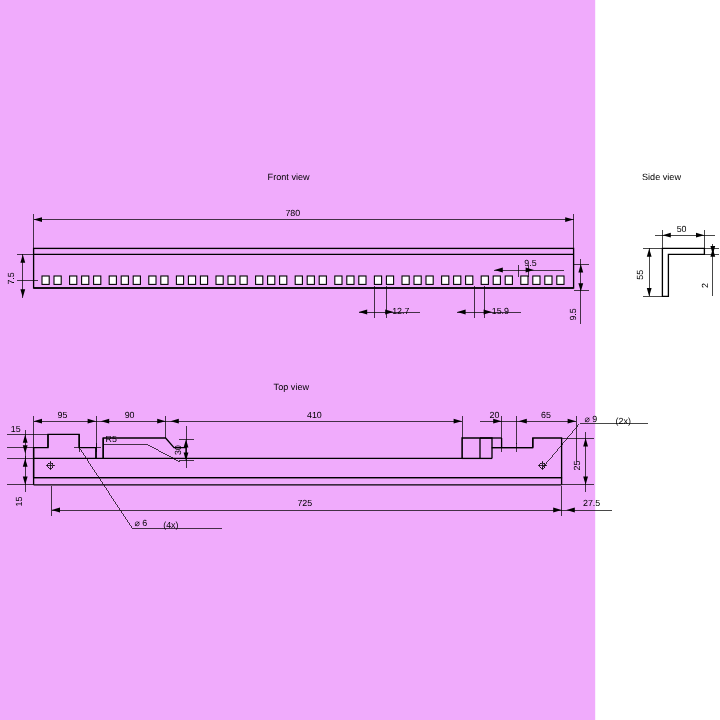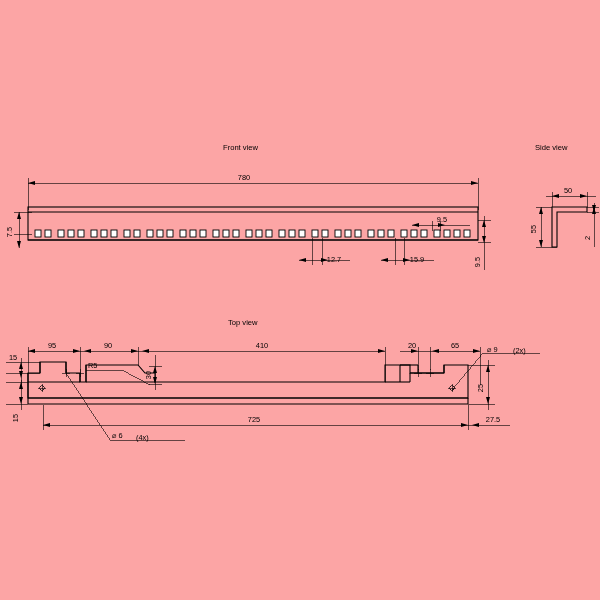--- a/index.html
+++ b/index.html
@@ -9,23 +9,23 @@
     background: #ffffff;
   }
   body {
     width: 600px;
     height: 600px;
     overflow: hidden;
     font-family: "Liberation Sans", sans-serif;
   }
   #drawing-root {
     position: relative;
-    width: 600px;
+    width: 496px;
     height: 600px;
-    background: #fca5a5;
+    background: #f0abfc;
   }
   svg#cad {
     display: block;
     width: 600px;
     height: 600px;
   }
   .ln-thin {
     stroke: #000000;
     stroke-width: 0.6;
     fill: none;

